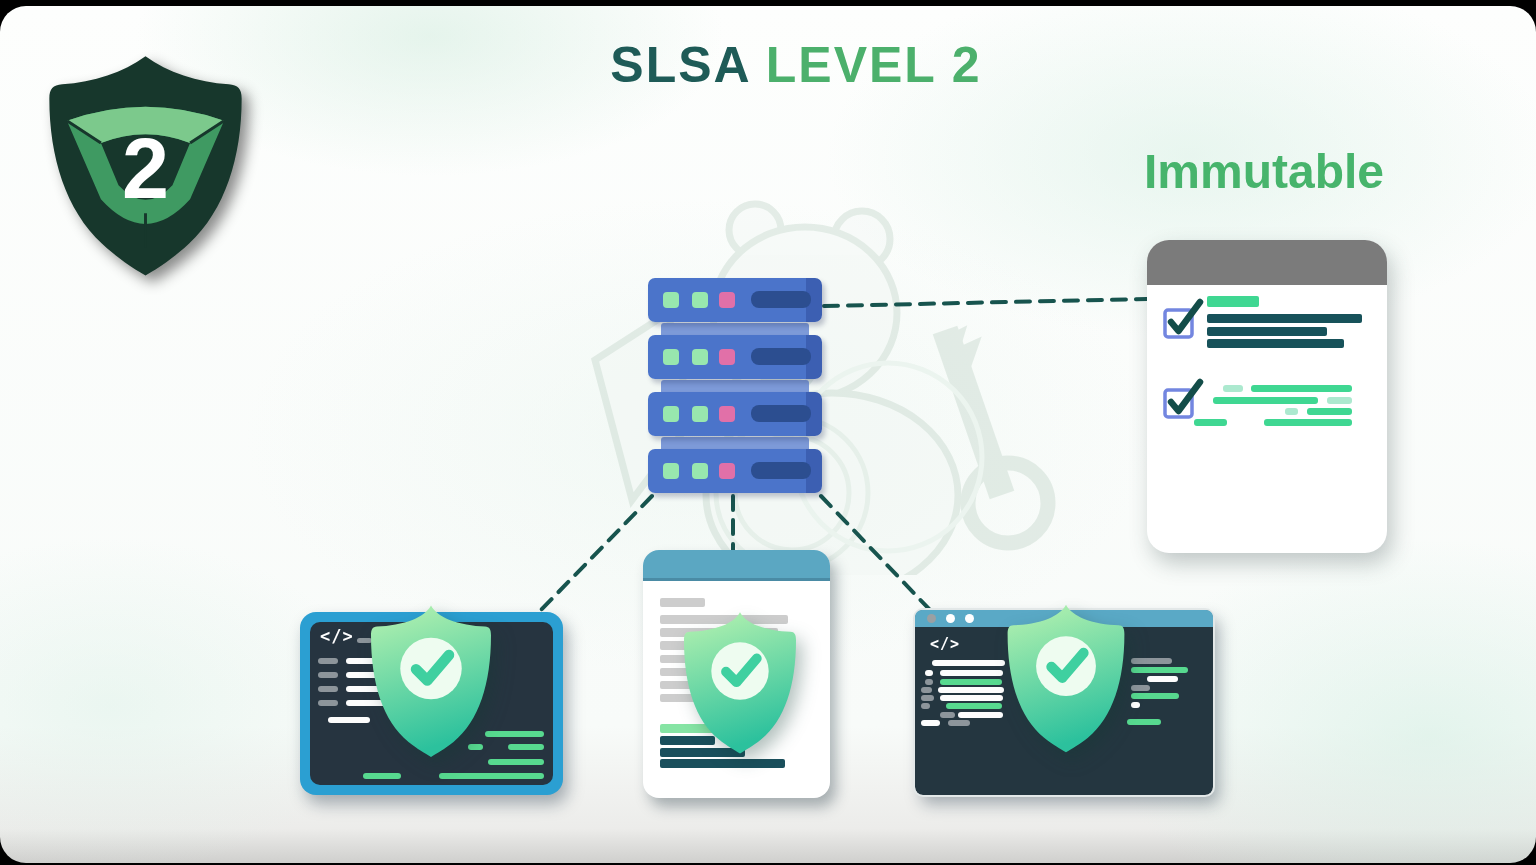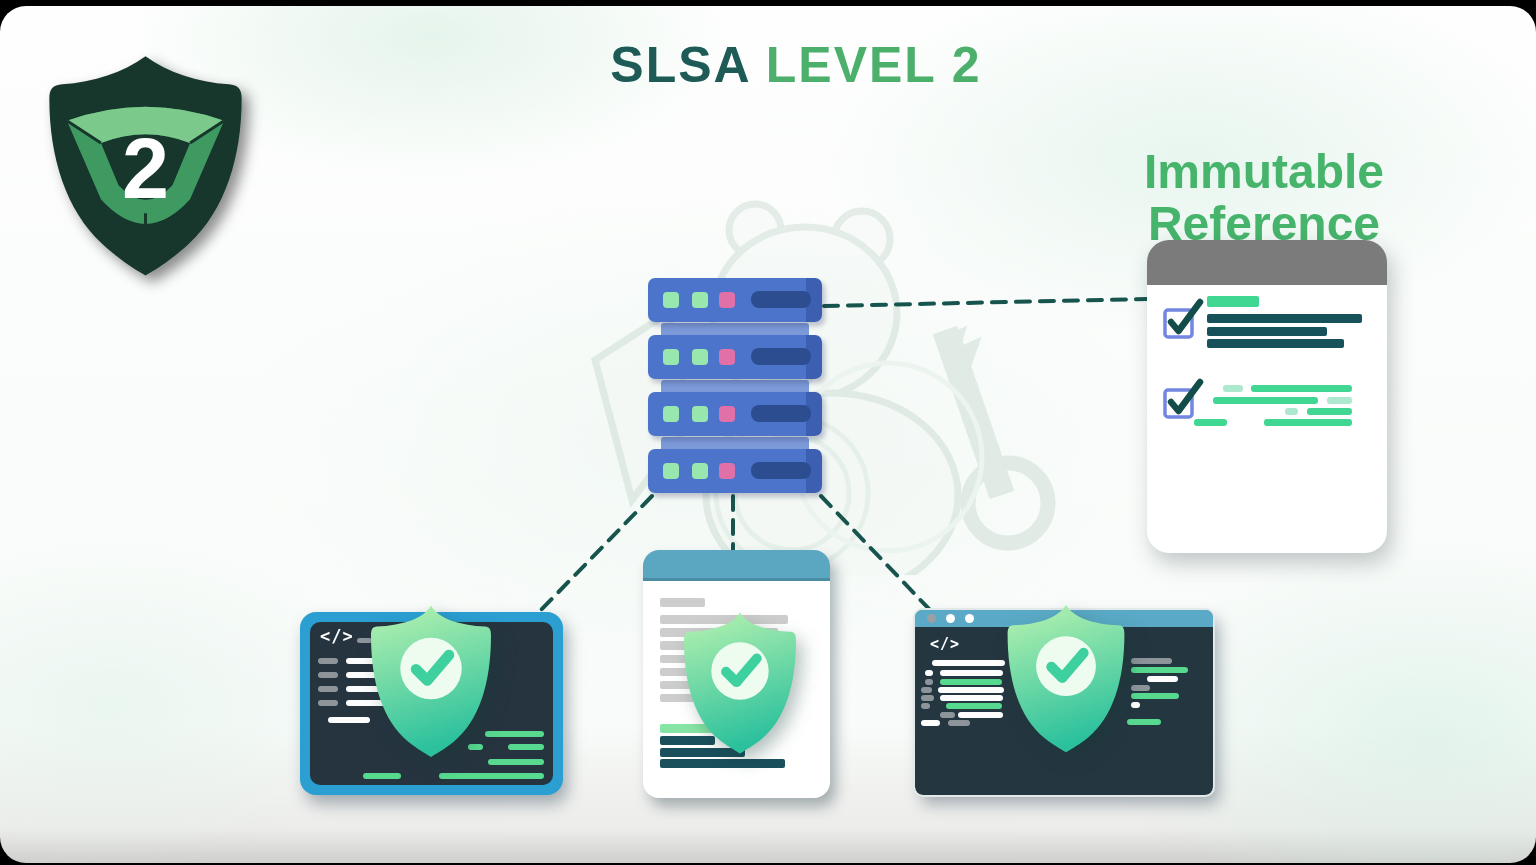--- a/index.html
+++ b/index.html
@@ -140,21 +140,20 @@
     <div class="srv-unit" style="top:171px;">
       <span class="dot g" style="left:15px;"></span>
       <span class="dot g" style="left:44px;"></span>
       <span class="dot p" style="left:71px;"></span>
       <span class="srv-bar"></span>
     </div>
   </div>
 
   <div class="abs imm-label">
     <div>Immutable</div>
-    <div>Reference</div>
   </div>
 
   <div class="abs imm-card">
     <div class="hdr"></div>
     <svg class="abs" style="left:0;top:0;" width="240" height="313" viewBox="0 0 240 313">
       <g>
         <rect x="18" y="70" width="27" height="27" rx="3" fill="#ffffff" stroke="#7386e0" stroke-width="3.5"></rect>
         <path d="M24 82 L31.5 91 L53 62" stroke="#134d49" stroke-width="6.5" fill="none" stroke-linecap="round" stroke-linejoin="round"></path>
         <rect x="60" y="56" width="52" height="11" rx="2" fill="#3fd792"></rect>
         <rect x="60" y="74" width="155" height="9" rx="2" fill="#17525a"></rect>

